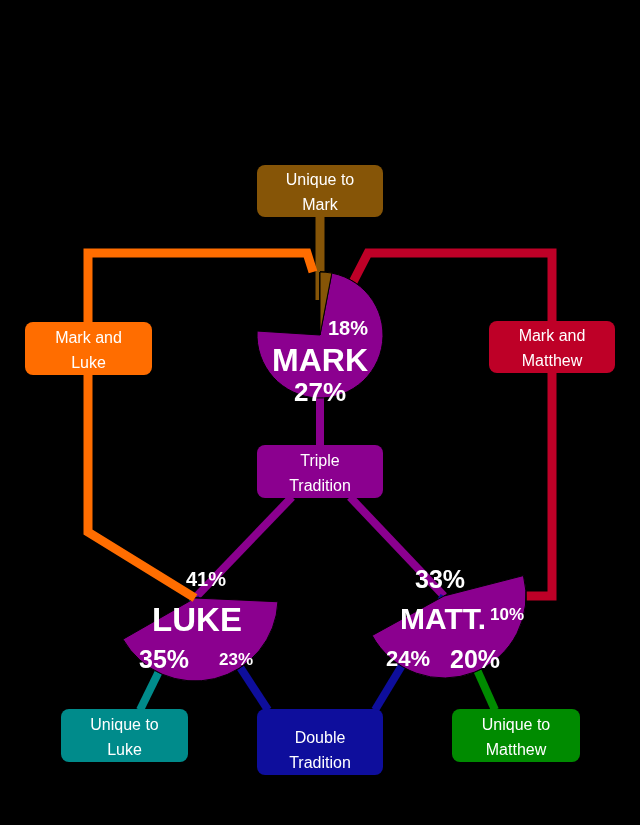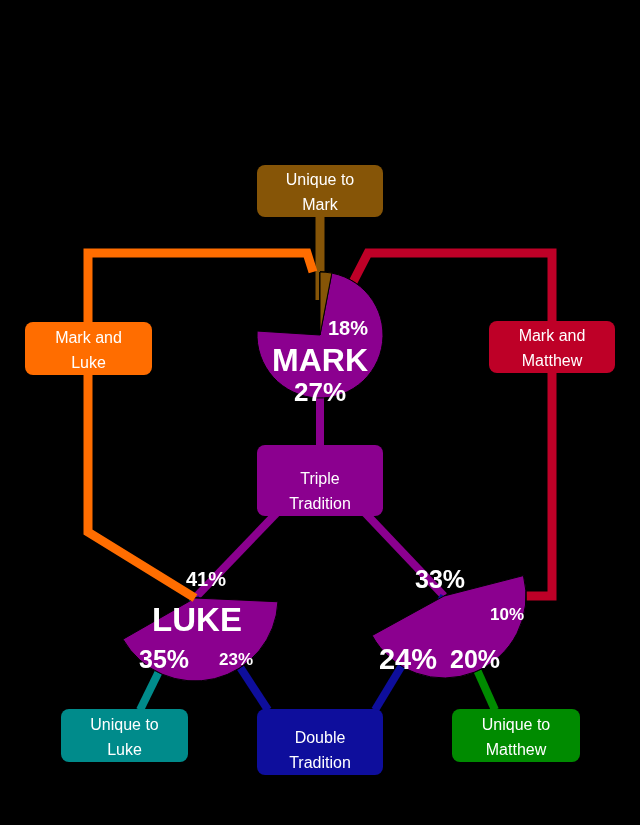--- a/index.html
+++ b/index.html
@@ -62,40 +62,41 @@
   <span class="plabel" style="left:348px;top:304px;font-size:20px;">18%</span>
   <span class="plabel" style="left:320px;top:336px;font-size:32px;">MARK</span>
   <span class="plabel" style="left:320px;top:368px;font-size:26px;">27%</span>
 
   <span class="plabel" style="left:206px;top:555px;font-size:20px;">41%</span>
   <span class="plabel" style="left:197px;top:596px;font-size:33px;">LUKE</span>
   <span class="plabel" style="left:164px;top:635px;font-size:25px;">35%</span>
   <span class="plabel" style="left:236px;top:636px;font-size:17px;">23%</span>
 
   <span class="plabel" style="left:440px;top:555px;font-size:25px;">33%</span>
+  <span class="plabel" style="left:443px;top:595px;font-size:30px;">MATT.</span>
   <span class="plabel" style="left:507px;top:591px;font-size:17px;">10%</span>
-  <span class="plabel" style="left:408px;top:635px;font-size:29px;">24%</span>
+  <span class="plabel" style="left:408px;top:635px;font-size:22px;">24%</span>
   <span class="plabel" style="left:475px;top:635px;font-size:25px;">20%</span>
 
   <div class="nbox" style="left: 257px; top: 165px; width: 126px; height: 52px; background: rgb(134, 85, 7);">
     <span>Unique to</span>
     <span>Mark</span>
   </div>
 
   <div class="nbox" style="left: 25px; top: 322px; width: 127px; height: 53px; background: rgb(255, 109, 0);">
     <span>Mark and</span>
     <span>Luke</span>
   </div>
 
   <div class="nbox" style="left: 489px; top: 321px; width: 126px; height: 52px; background: rgb(190, 0, 39);">
     <span>Mark and</span>
     <span>Matthew</span>
   </div>
 
-  <div class="nbox" style="left: 257px; top: 445px; width: 126px; height: 71px; background: rgb(139, 0, 143);">
+  <div class="nbox" style="left: 257px; top: 445px; width: 126px; height: 53px; background: rgb(139, 0, 143);">
     <span>Triple</span>
     <span>Tradition</span>
   </div>
 
   <div class="nbox" style="left: 61px; top: 709px; width: 127px; height: 53px; background: rgb(0, 139, 139);">
     <span>Unique to</span>
     <span>Luke</span>
   </div>
 
   <div class="nbox" style="left: 257px; top: 709px; width: 126px; height: 66px; background: rgb(14, 14, 156);">

